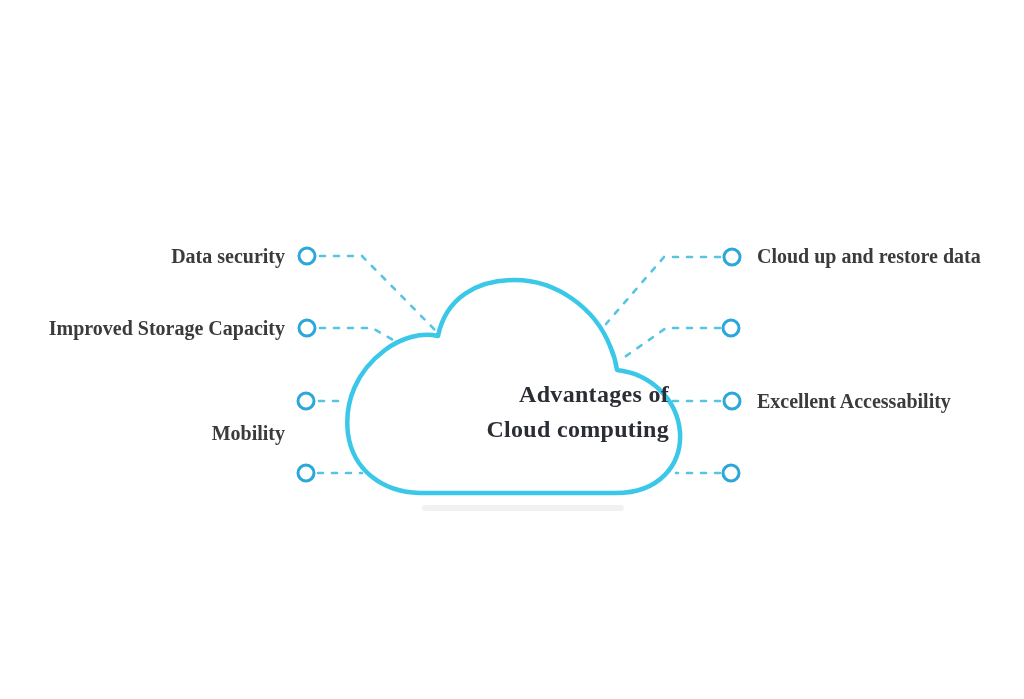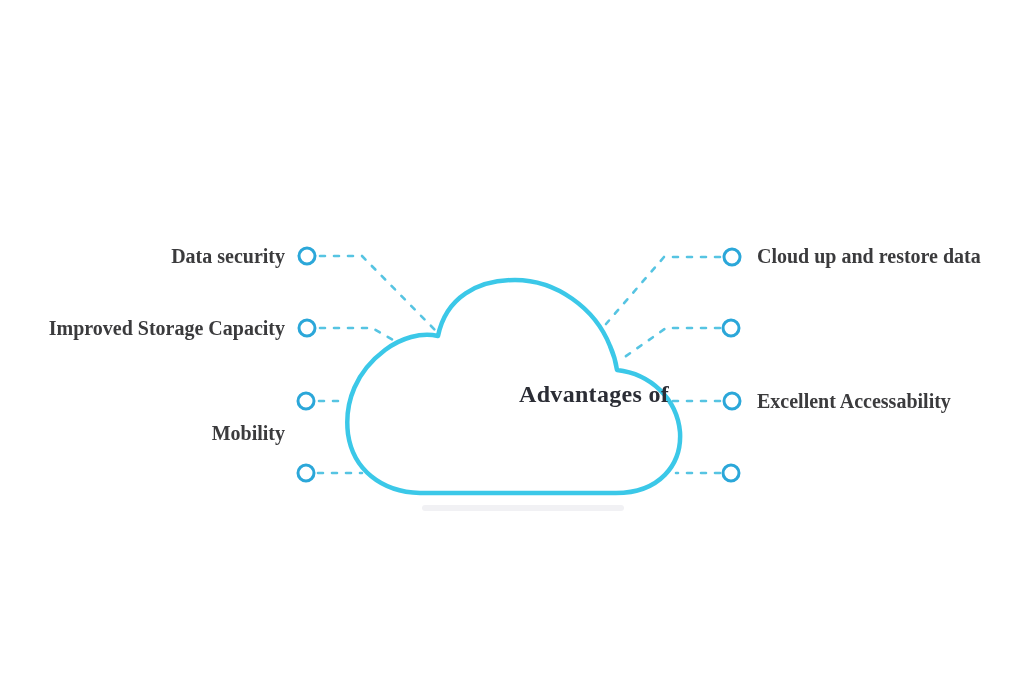--- a/index.html
+++ b/index.html
@@ -103,20 +103,21 @@
 
       <circle class="node-circle" cx="732" cy="257" r="8"></circle>
       <circle class="node-circle" cx="731" cy="328" r="8"></circle>
       <circle class="node-circle" cx="732" cy="401" r="8"></circle>
       <circle class="node-circle" cx="731" cy="473" r="8"></circle>
     </g>
   </svg>
 
   <div class="cloud-title">
     <span>Advantages of</span>
+    <span>Cloud computing</span>
   </div>
 
   <div class="side-label left" style="top:244px;">Data security</div>
   <div class="side-label left" style="top:316px;">Improved Storage Capacity</div>
   <div class="side-label left" style="top:389px;margin-top:32px;">Mobility</div>
 
   <div class="side-label right" style="top:244px;">Cloud up and restore data</div>
   <div class="side-label right" style="top:389px;">Excellent Accessability</div>
 
 </div>

